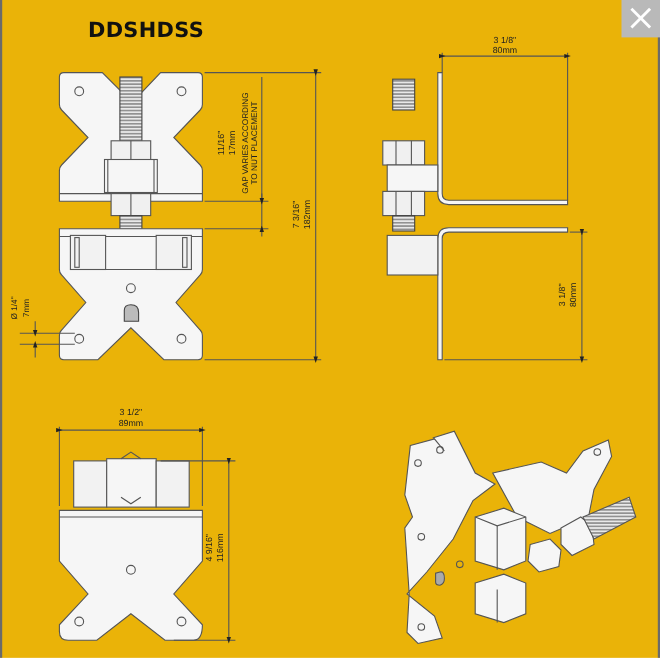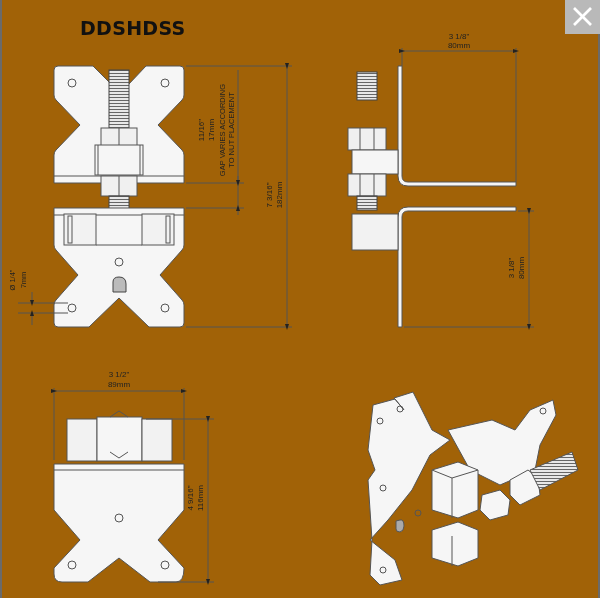--- a/index.html
+++ b/index.html
@@ -4,21 +4,21 @@
 <style>
   html, body { margin: 0; padding: 0; }
   body {
     width: 600px; height: 598px; overflow: hidden;
     background: #f3f3f3;
     font-family: "DejaVu Sans", "Liberation Sans", sans-serif;
     position: relative;
   }
   .frame {
     position: absolute; left: 0; top: 0; width: 600px; height: 598px;
-    background: #a16207;
+    background: #eab308;
   }
   .edge-left { position: absolute; left: 0; top: 0; width: 2px; height: 598px; background: #6a6a6a; }
   .edge-right { position: absolute; right: 0; top: 0; width: 2px; height: 598px; background: #6a6a6a; }
   .title {
     position: absolute; left: 80px; top: 17px;
     font-size: 19px; font-weight: bold; color: #111; letter-spacing: 0.3px;
     font-family: "DejaVu Sans", sans-serif;
   }
   .close-btn {
     position: absolute; left: 565px; top: 0; width: 35px; height: 34px;

